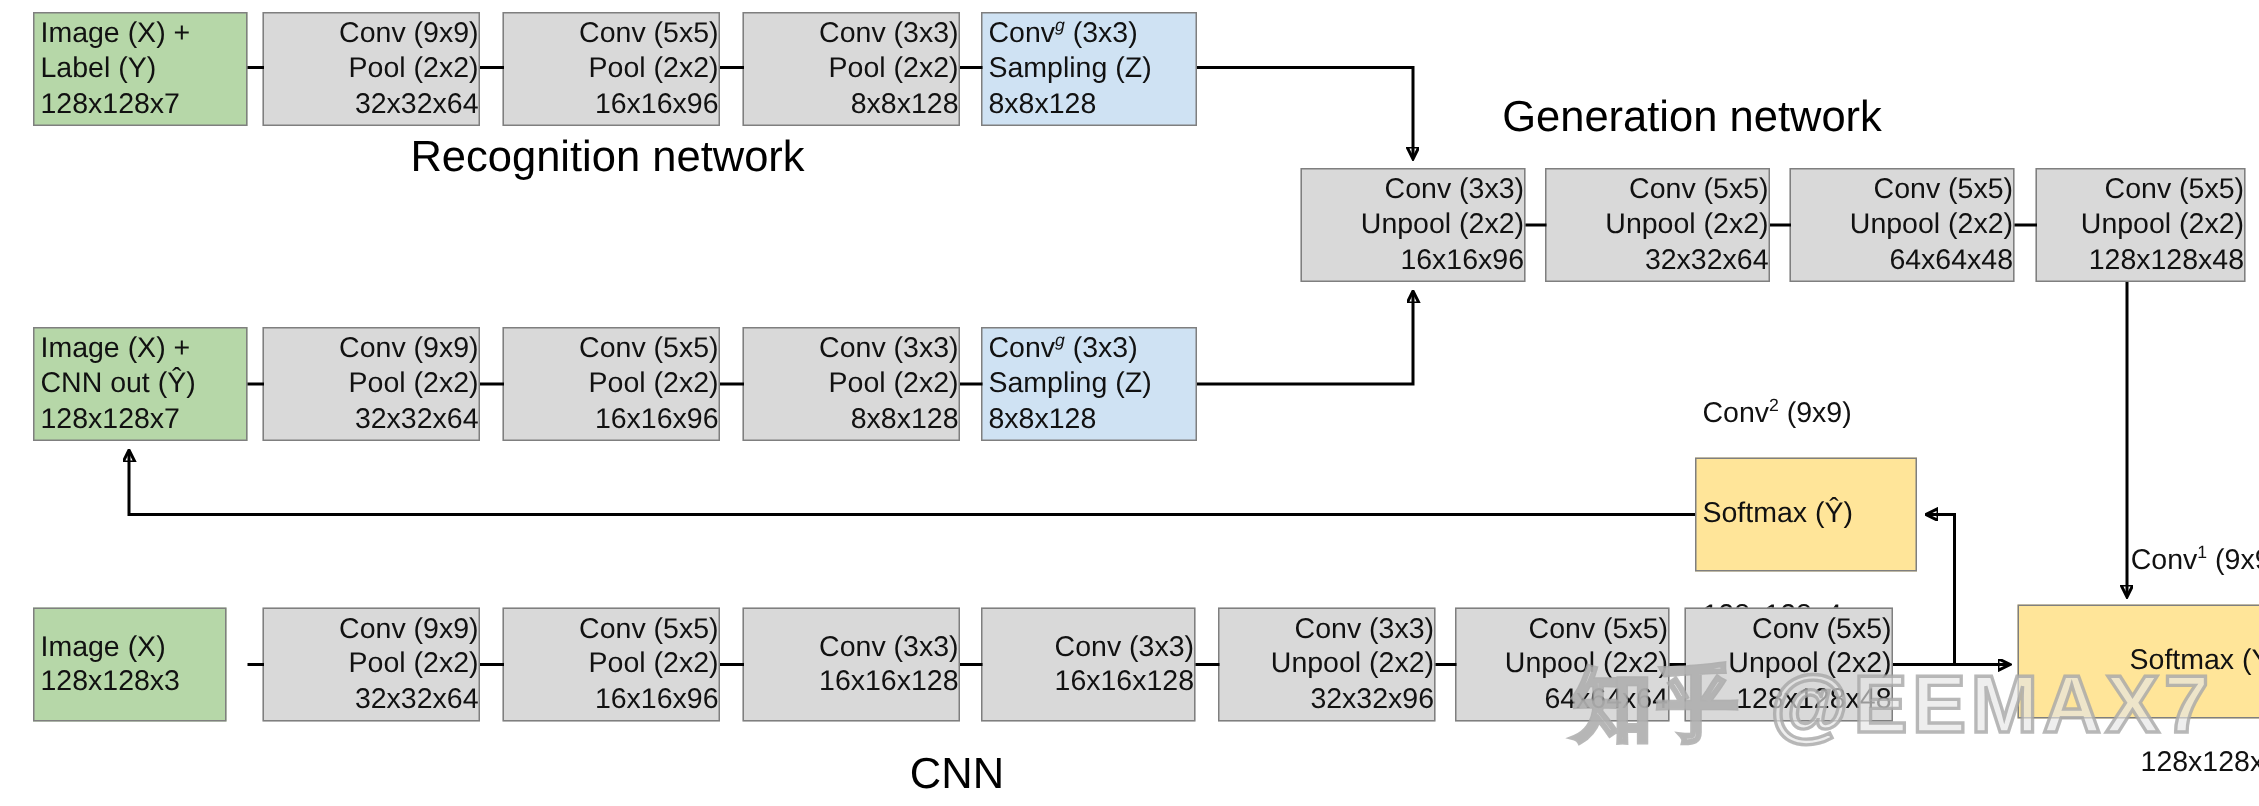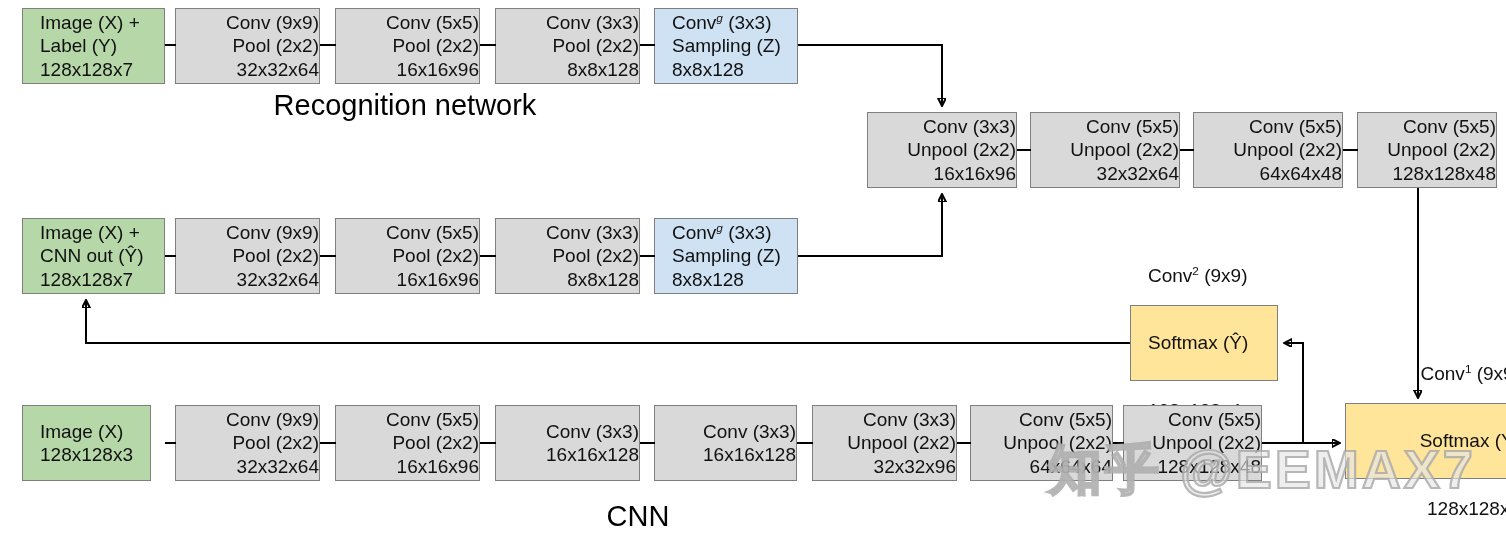--- a/index.html
+++ b/index.html
@@ -4,21 +4,21 @@
 <style>
   html,body{margin:0;padding:0;background:#ffffff;}
   #stage{
     position:relative; width:1506px; height:537px; background:#ffffff;
     font-family:"Liberation Sans", sans-serif; overflow:hidden;
   }
   .node{
     position:absolute; height:76px; box-sizing:border-box;
     border:1.5px solid var(--c-border,#7f7f7f);
     display:flex; flex-direction:column; justify-content:center;
-    padding-left:17px; font-size:19px; line-height:23.5px; color:#111;
+    padding-left:4px; font-size:19px; line-height:23.5px; color:#111;
     z-index:1; white-space:nowrap;
   }
   .kind-input   {background:var(--c-input,#b6d7a8);}
   .kind-conv    {background:var(--c-conv,#d9d9d9);align-items:flex-end;}
   .kind-sampling{background:var(--c-sampling,#cfe2f3);}
   .kind-softmax {background:var(--c-softmax,#ffe599);gap:44px;}
   .node sup{font-size:0.62em; line-height:0;}
   .node sup.it{font-style:italic;}
   .net-title{
     position:absolute; transform:translateX(-50%);
@@ -33,20 +33,21 @@
     -webkit-text-stroke:2.2px rgba(168,168,168,0.8);
     text-shadow:0 0 1px rgba(170,170,170,0.35);
   }
 </style>
 </head>
 <body>
 
 <div id="stage" style="--c-input: #b6d7a8; --c-conv: #d9d9d9; --c-sampling: #cfe2f3; --c-softmax: #ffe599; --c-border: #7f7f7f; --c-arrow: #000000;">
 
   <div class="net-title" style="left:405px; top:89px;">Recognition network</div>
+  <div class="net-title" style="left:1128px; top:62px;">Generation network</div>
   <div class="net-title" style="left:638px; top:500px;">CNN</div>
 
   <div id="nodes">
       <div class="node kind-input" style="left: 22px; top: 8px; width: 143px;">
         <div>Image (X) +</div>
         <div>Label (Y)</div>
         <div>128x128x7</div>
       </div>
       <div class="node kind-conv" style="left: 175px; top: 8px; width: 145px;">
         <div>Conv (9x9)</div>

